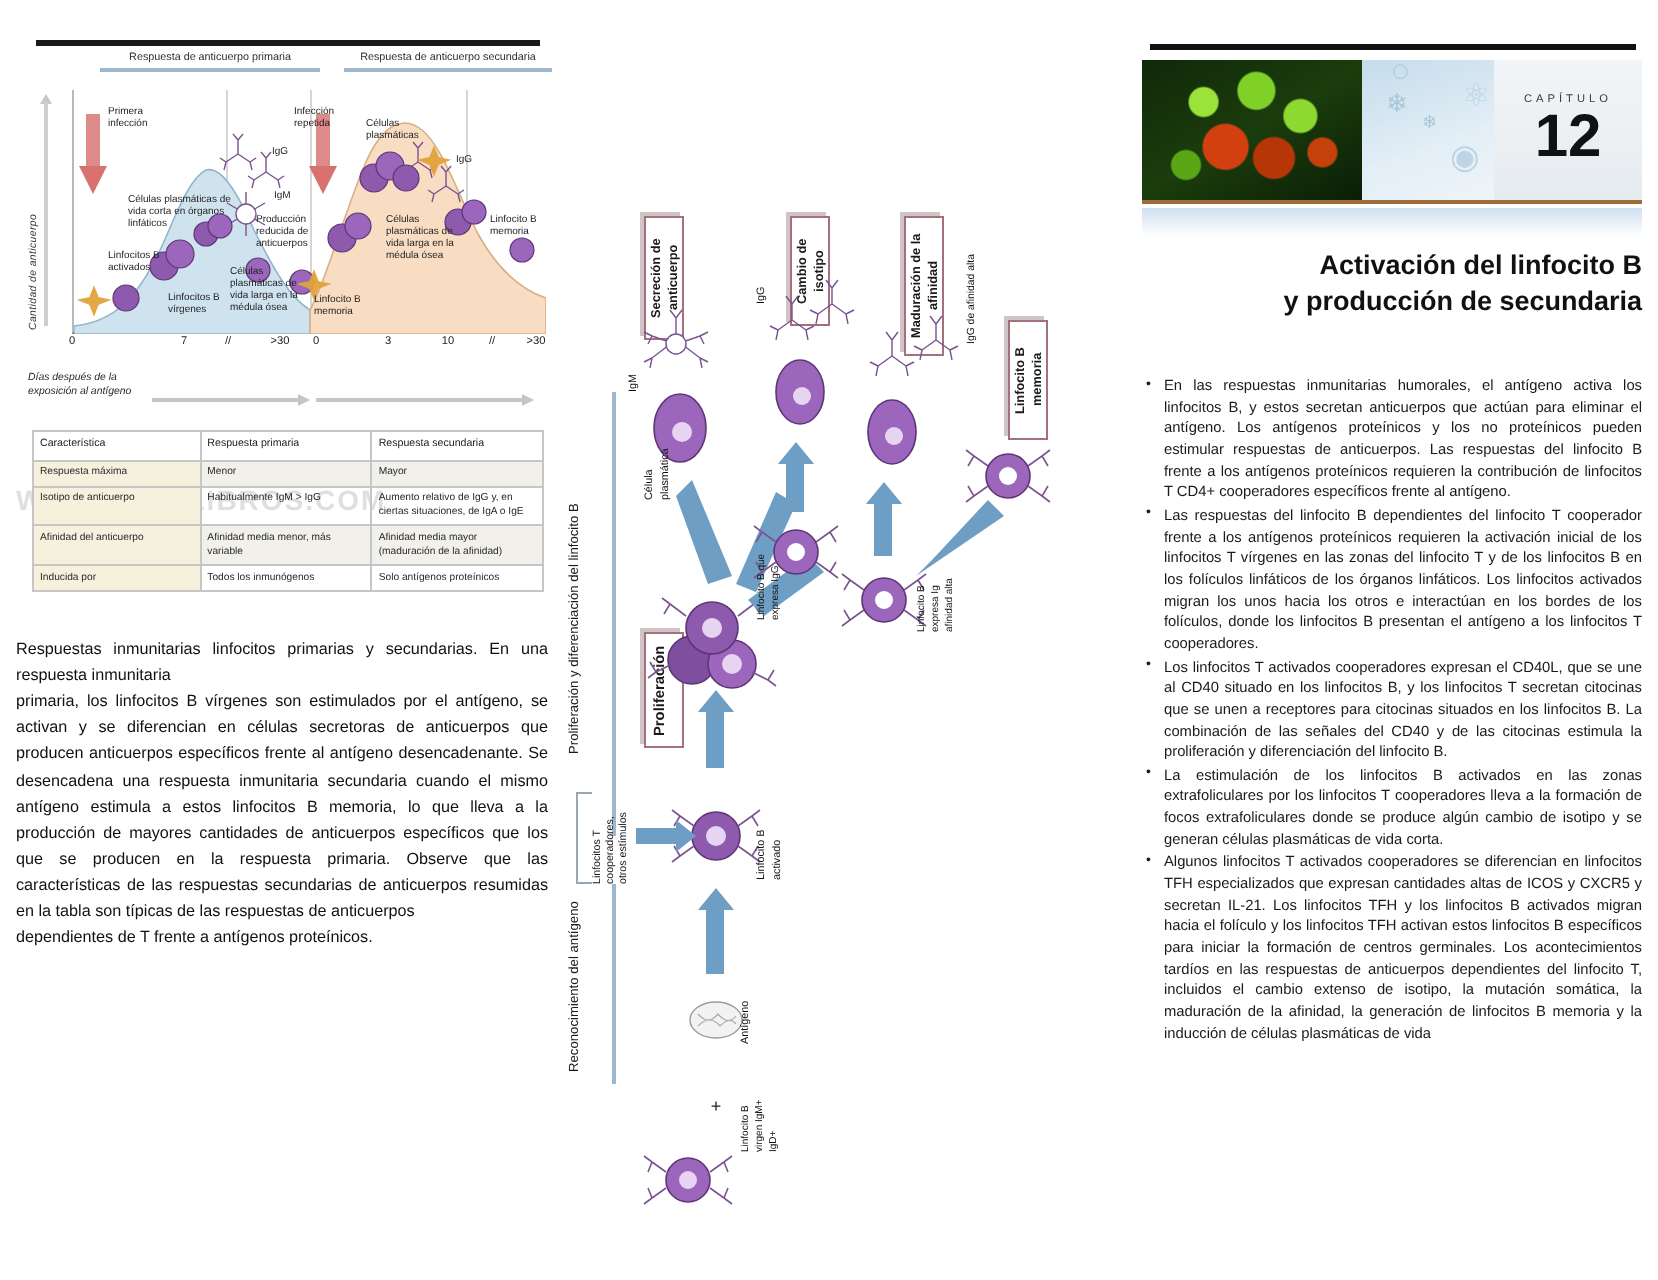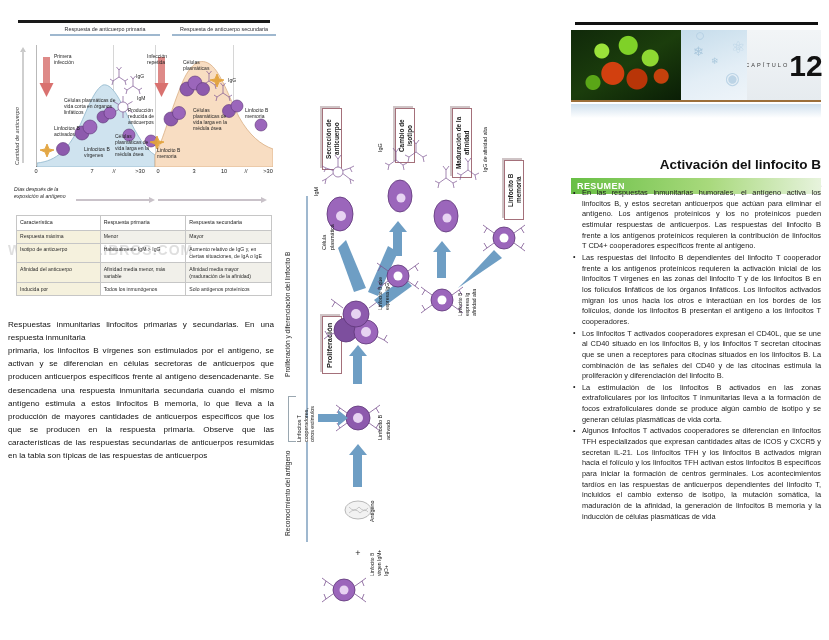--- a/index.html
+++ b/index.html
@@ -98,28 +98,28 @@
        radial-gradient(circle at 60% 70%, #b83508 0 10px, transparent 11px),
        radial-gradient(circle at 20% 75%, #5aa617 0 7px, transparent 8px),
        radial-gradient(circle at 82% 66%, #c4410c 0 7px, transparent 8px),
        linear-gradient(150deg, #10290a, #1b3d0c 50%, #0a1e06);
   }
   #hero .pattern { flex: 1; height: 100%; position: relative;
      background: linear-gradient(160deg, #c5dceb, #e3eef6 60%, #eef4f9);
      overflow: hidden; }
   #hero .pattern .flake { position:absolute; color:#a9c7dc; font-size:13px; }
   #hero .chap { width: 74px; height: 100%; background: linear-gradient(180deg,#f2f5f7,#e6ebef);
-     display:flex; align-items:center; justify-content:center; }
+     display:flex; flex-direction: column; align-items:center; justify-content:center; }
   #hero .chap .lab { font-size: 5.6px; letter-spacing: 2px; color: #3a3a3a; }
   #hero .chap .num { font-size: 30px; font-weight: bold; color: #111; line-height: 1; margin-top: 1px; }
   #hero-fade { position:absolute; left:8px; top:104px; width:250px; height:14px;
      background: linear-gradient(180deg, #cfe0ee, #ffffff); }
 
   #chap-title { position: absolute; left: 8px; top: 124px; width: 250px; text-align: right;
-     font-size: 13.5px; font-weight: bold; color: #111; line-height: 1.32; margin-top: 32px; }
+     font-size: 13.5px; font-weight: bold; color: #111; line-height: 1.32; }
 
   #resumen-band { position: absolute; left: 8px; top: 178px; width: 250px; height: 16px;
      background: linear-gradient(90deg, #68bf45, #a8d97c 55%, #e7f3dd);
      display: flex; align-items: center; padding-left: 6px; }
   #resumen-band .t { font-size: 9px; font-weight: bold; color: #ffffff; letter-spacing: .4px; }
 
   #summary { position: absolute; left: 10px; top: 188px; width: 248px;
      font-family: Liberation Sans, sans-serif; font-size: 7.4px; color: #1a1a1a;
      line-height: 1.44; text-align: justify; }
   #summary li { list-style: none; position: relative; padding-left: 9px; margin-bottom: 1px; }
@@ -275,20 +275,21 @@
           <td class="c0">Inducida por</td>
           <td class="c1">Todos los inmunógenos</td>
           <td class="c2">Solo antígenos proteínicos</td>
         </tr>
       </tbody>
     </table>
 
     <div id="body-text">
       <div>Respuestas inmunitarias linfocitos primarias y secundarias. En una respuesta inmunitaria</div>
       <div>primaria, los linfocitos B vírgenes son estimulados por el antígeno, se activan y se diferencian en células secretoras de anticuerpos que producen anticuerpos específicos frente al antígeno desencadenante. Se desencadena una respuesta inmunitaria secundaria cuando el mismo antígeno estimula a estos linfocitos B memoria, lo que lleva a la producción de mayores cantidades de anticuerpos específicos que los que se producen en la respuesta primaria. Observe que las características de las respuestas secundarias de anticuerpos resumidas en la tabla son típicas de las respuestas de anticuerpos</div>
+      <div class="l2">dependientes de T frente a antígenos proteínicos.</div>
     </div>
   </div>
 
   <div id="mid-col">
 
     <div class="rotlabel" style="left:2px; top:448px; height:90px; width:20px;">Reconocimiento del antígeno</div>
     <div class="phasebar" style="left:24px; top:442px; height:100px;"></div>
 
     <div class="rotlabel" style="left:2px; top:218px; height:192px; width:22px;">Proliferación y diferenciación del linfocito B</div>
     <div class="phasebar" style="left:24px; top:196px; height:222px;"></div>
@@ -488,28 +489,25 @@
         <div class="num">12</div>
       </div>
     </div>
     <div id="hero-fade"></div>
 
     <div id="chap-title">
       <div>Activación del linfocito B</div>
       <div>y producción de secundaria</div>
     </div>
 
-    <div id="resumen-band">
-      <span class="t">RESUMEN</span>
-    </div>
 
     <div id="summary">
       <ul>
         <li>En las respuestas inmunitarias humorales, el antígeno activa los linfocitos B, y estos secretan anticuerpos que actúan para eliminar el antígeno. Los antígenos proteínicos y los no proteínicos pueden estimular respuestas de anticuerpos. Las respuestas del linfocito B frente a los antígenos proteínicos requieren la contribución de linfocitos T CD4+ cooperadores específicos frente al antígeno.</li>
         <li>Las respuestas del linfocito B dependientes del linfocito T cooperador frente a los antígenos proteínicos requieren la activación inicial de los linfocitos T vírgenes en las zonas del linfocito T y de los linfocitos B en los folículos linfáticos de los órganos linfáticos. Los linfocitos activados migran los unos hacia los otros e interactúan en los bordes de los folículos, donde los linfocitos B presentan el antígeno a los linfocitos T cooperadores.</li>
         <li>Los linfocitos T activados cooperadores expresan el CD40L, que se une al CD40 situado en los linfocitos B, y los linfocitos T secretan citocinas que se unen a receptores para citocinas situados en los linfocitos B. La combinación de las señales del CD40 y de las citocinas estimula la proliferación y diferenciación del linfocito B.</li>
-        <li>La estimulación de los linfocitos B activados en las zonas extrafoliculares por los linfocitos T inmunitarias lleva a la formación de focos extrafoliculares donde se produce algún cambio de isotipo y se generan células plasmáticas de vida corta.</li>
+        <li>La estimulación de los linfocitos B activados en las zonas extrafoliculares por los linfocitos T cooperadores lleva a la formación de focos extrafoliculares donde se produce algún cambio de isotipo y se generan células plasmáticas de vida corta.</li>
         <li>Algunos linfocitos T activados cooperadores se diferencian en linfocitos TFH especializados que expresan cantidades altas de ICOS y CXCR5 y secretan IL-21. Los linfocitos TFH y los linfocitos B activados migran hacia el folículo y los linfocitos TFH activan estos linfocitos B específicos para iniciar la formación de centros germinales. Los acontecimientos tardíos en las respuestas de anticuerpos dependientes del linfocito T, incluidos el cambio extenso de isotipo, la mutación somática, la maduración de la afinidad, la generación de linfocitos B memoria y la inducción de células plasmáticas de vida</li>
       </ul>
     </div>
   </div>
 
 </div>
 
 </body></html>

